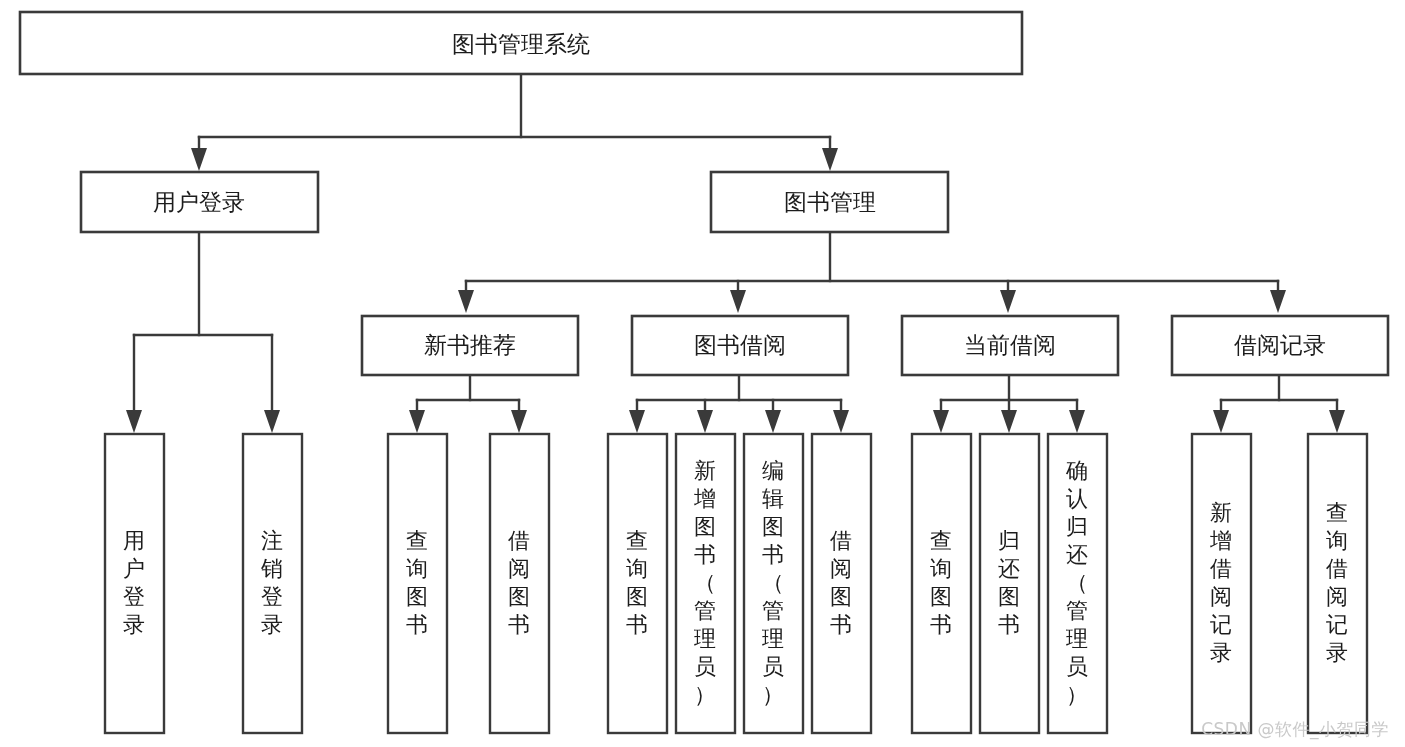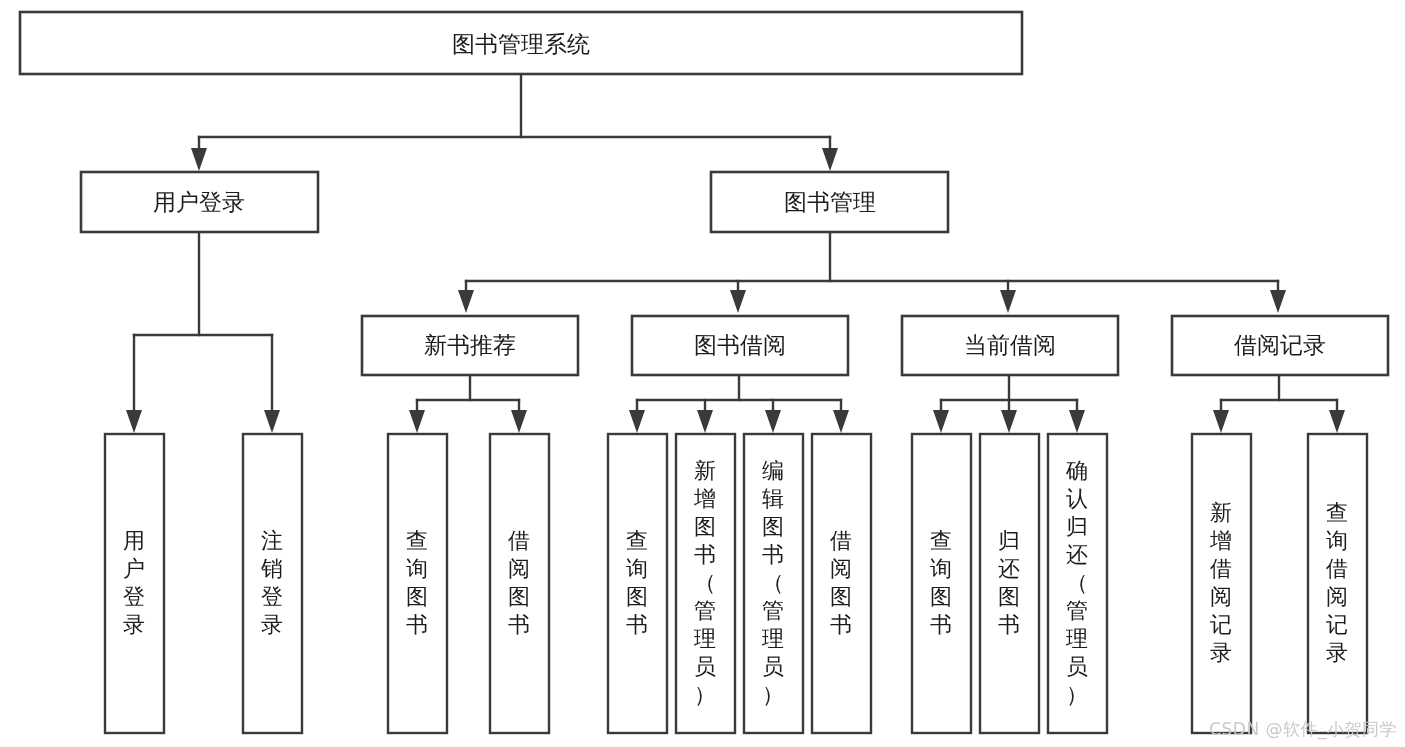--- a/index.html
+++ b/index.html
@@ -46,21 +46,21 @@
     font-family: "DejaVu Sans", "Liberation Sans", sans-serif;
     font-size: 23px;
     text-anchor: middle;
     dominant-baseline: middle;
   }
   text.node-label.vertical-label {
     font-size: 22px;
   }
   .watermark {
     position: absolute;
-    right: 8px;
+    right: 16px;
     bottom: 6px;
     color: #c9c9c9;
     font-size: 17px;
     font-family: "DejaVu Sans", "Liberation Sans", sans-serif;
     letter-spacing: 0.5px;
     white-space: nowrap;
     user-select: none;
   }
 </style>
 </head>

